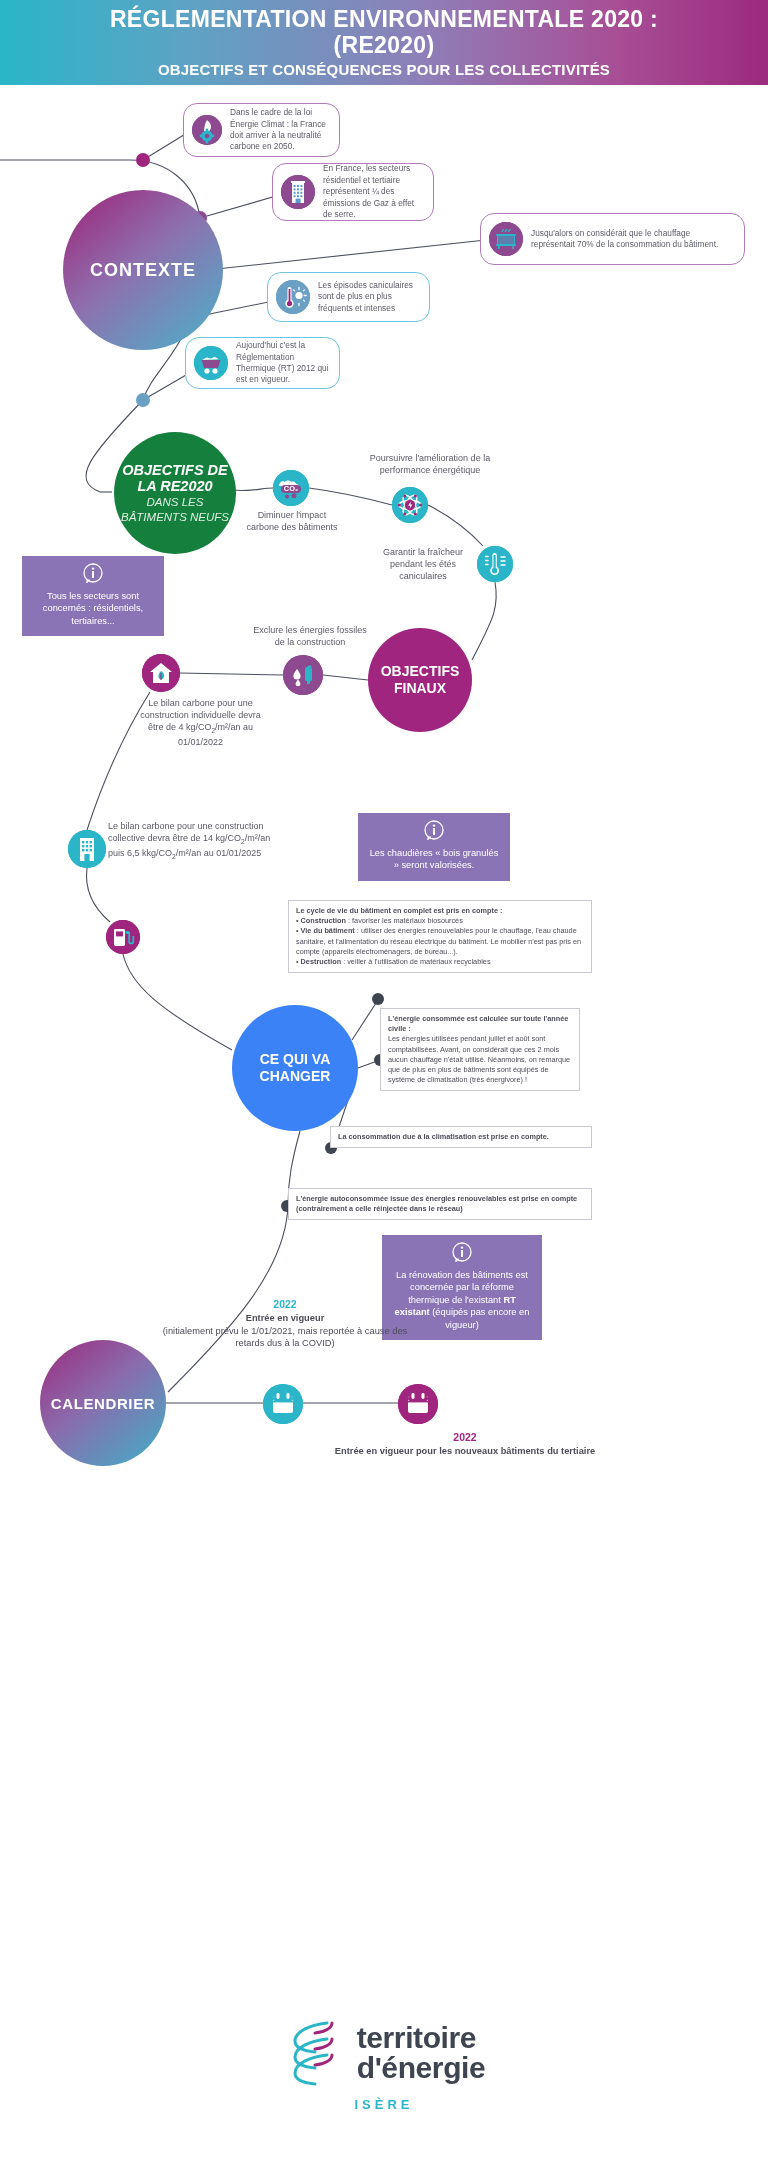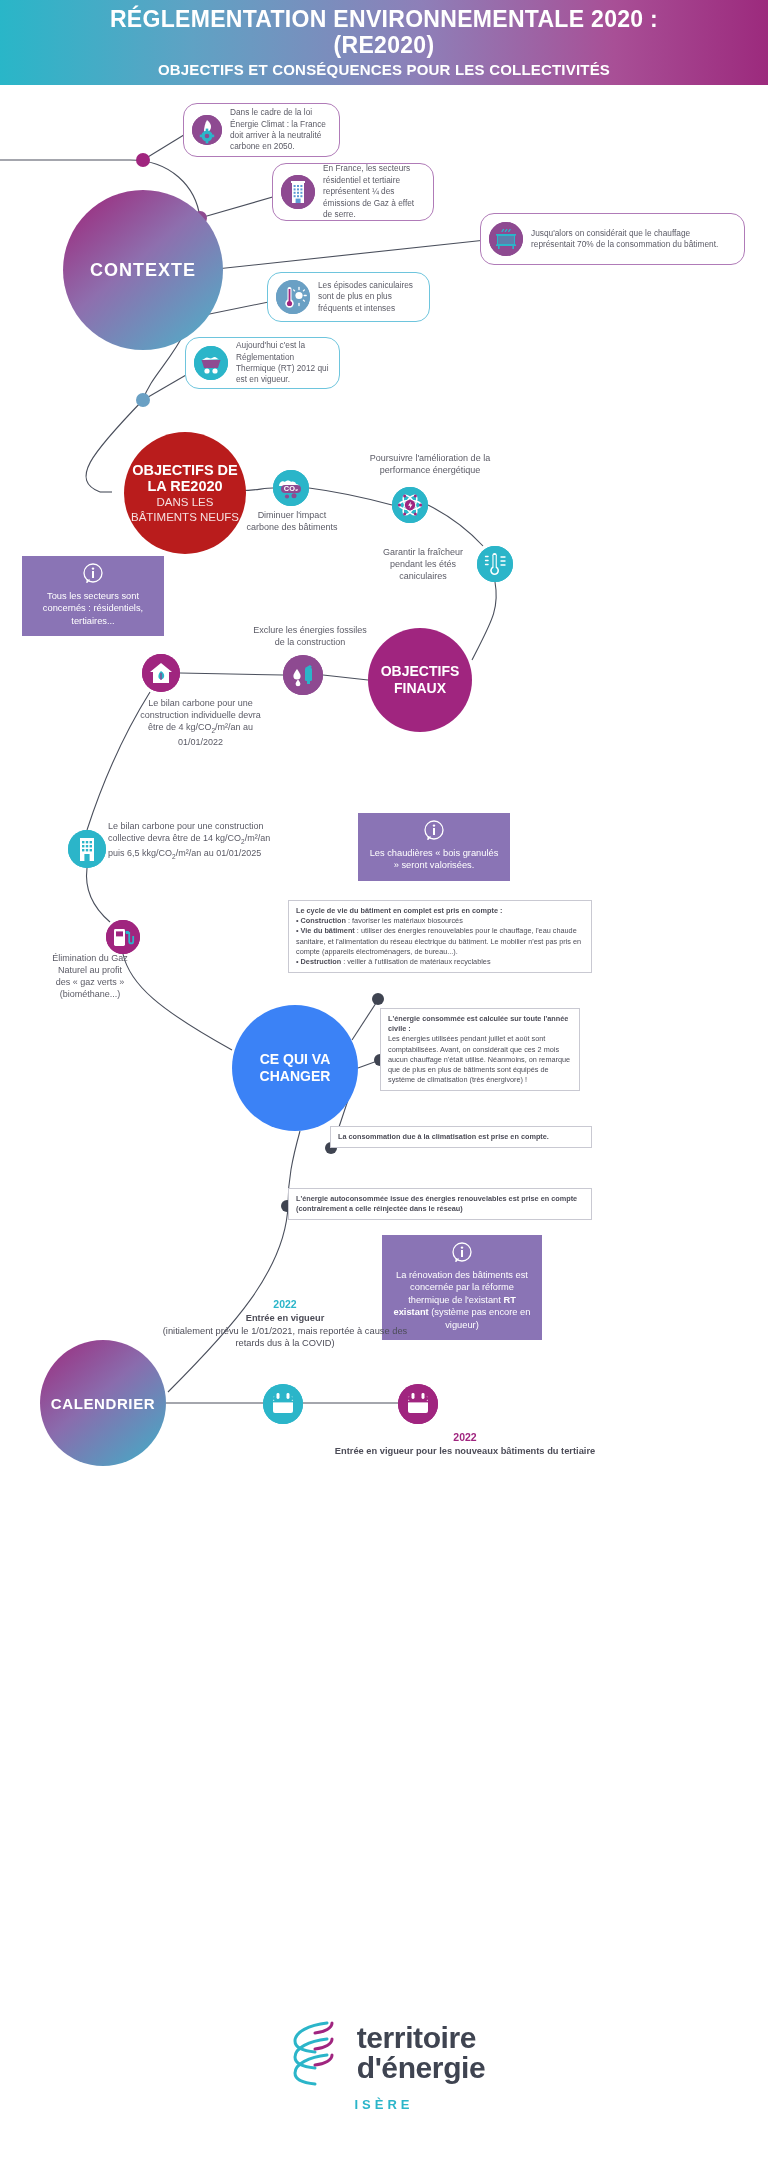--- a/index.html
+++ b/index.html
@@ -34,22 +34,22 @@
 
   
   .hub { position:absolute; border-radius:50%; display:flex; flex-direction:column;
          align-items:center; justify-content:center; color:#fff; text-align:center; }
   #hub-contexte {
     left:63px; top:190px; width:160px; height:160px;
     background:linear-gradient(140deg,#9c2a7d 5%, #8e6fae 45%, #4bb3ca 100%);
     font-size:18px; font-weight:bold; letter-spacing:1px;
   }
   #hub-objectifs-re2020 {
-    left:124px; top:432px; width:122px; height:122px;
-    background:#b91c1c; font-size:14.5px; font-weight:bold; line-height:1.12;
+    left:114px; top:432px; width:122px; height:122px;
+    background:#15803d; font-size:14.5px; font-weight:bold; line-height:1.12;font-style:italic;
   }
   #hub-objectifs-re2020 .sub { font-size:11.5px; font-weight:normal; opacity:.86; line-height:1.15; margin-top:2px; }
   #hub-objectifs-finaux {
     left:368px; top:628px; width:104px; height:104px;
     background:#a0257f; font-size:14px; font-weight:bold; line-height:1.2;
   }
   #hub-ce-qui-va-changer {
     left:232px; top:1005px; width:126px; height:126px;
     background:#3b82f6; font-size:14px; font-weight:bold; line-height:1.2;
   }
@@ -467,26 +467,20 @@
   <div class="cap" id="cap-bilan-col">
     <div>Le bilan carbone pour une construction</div>
     <div>
       <span>collective devra être de 14 kg/CO</span><span class="sub">2</span><span>/m²/an</span>
     </div>
     <div>
       <span>puis 6,5 kkg/CO</span><span class="sub">2</span><span>/m²/an au 01/01/2025</span>
     </div>
   </div>
 
-  <div class="cap" id="cap-gaz-nat">
-    <div>Élimination du Gaz</div>
-    <div>Naturel au profit</div>
-    <div>des « gaz verts »</div>
-    <div>(biométhane...)</div>
-  </div>
 
   <div class="info" id="info-secteurs">
     <span class="i-icon">
       <svg width="20" height="20" viewBox="0 0 20 20">
           <path d="M10 1a9 9 0 100 18 9 9 0 000-18z" fill="none" stroke="#fff" stroke-width="1.3"></path>
           <path d="M6.5 16.5l-2.5 2.8.3-3" fill="none" stroke="#fff" stroke-width="1.3"></path>
           <circle cx="10" cy="5.6" r="1.2" fill="#fff"></circle>
           <rect x="9" y="8" width="2" height="7" fill="#fff"></rect>
         </svg>
     </span>
@@ -507,21 +501,21 @@
 
   <div class="info" id="info-renovation">
     <span class="i-icon">
       <svg width="20" height="20" viewBox="0 0 20 20">
           <path d="M10 1a9 9 0 100 18 9 9 0 000-18z" fill="none" stroke="#fff" stroke-width="1.3"></path>
           <path d="M6.5 16.5l-2.5 2.8.3-3" fill="none" stroke="#fff" stroke-width="1.3"></path>
           <circle cx="10" cy="5.6" r="1.2" fill="#fff"></circle>
           <rect x="9" y="8" width="2" height="7" fill="#fff"></rect>
         </svg>
     </span>
-    <span>La rénovation des bâtiments est concernée par la réforme thermique de l'existant </span><b>RT existant</b><span> (système pas encore en vigueur)</span>
+    <span>La rénovation des bâtiments est concernée par la réforme thermique de l'existant </span><b>RT existant</b><span> (équipés pas encore en vigueur)</span>
   </div>
 
   <div class="hub" id="hub-ce-qui-va-changer">
     <span>CE QUI VA</span>
     <span>CHANGER</span>
   </div>
 
   <div class="detail" id="detail-cycle">
     <b>Le cycle de vie du bâtiment en complet est pris en compte :</b>
     <div>• <b>Construction</b><span> : favoriser les matériaux biosourcés</span></div>

